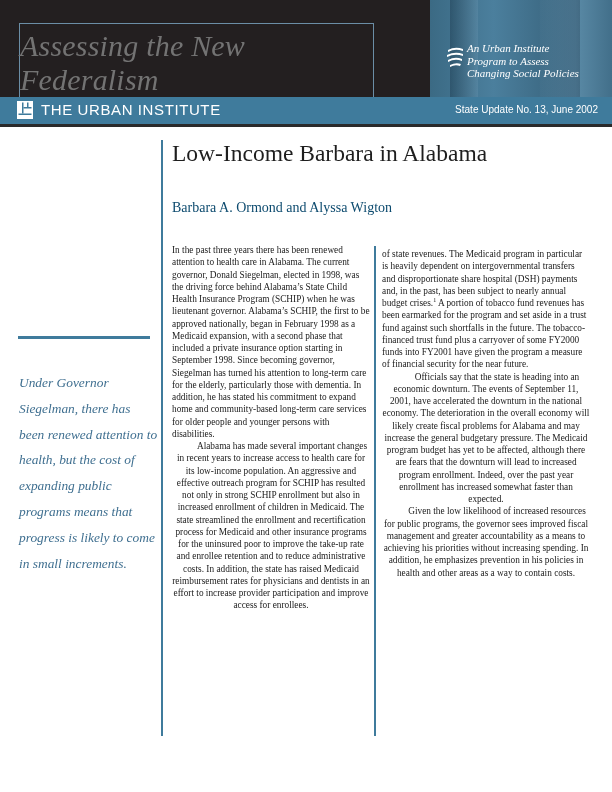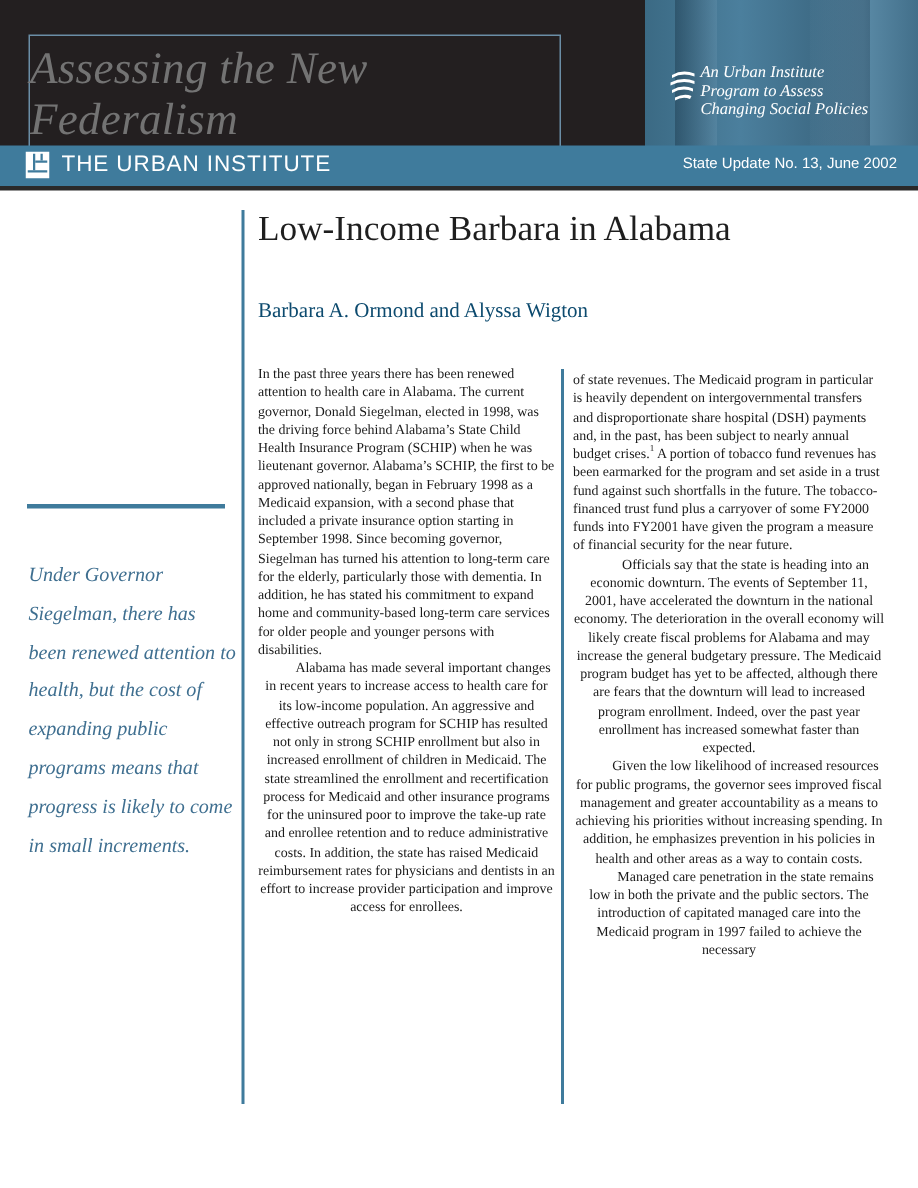--- a/index.html
+++ b/index.html
@@ -152,14 +152,13 @@
 
 <div class="col col-left">
   <p>In the past three years there has been renewed attention to health care in Alabama. The current governor, Donald Siegelman, elected in 1998, was the driving force behind Alabama’s State Child Health Insurance Program (SCHIP) when he was lieutenant governor. Alabama’s SCHIP, the first to be approved nationally, began in February 1998 as a Medicaid expansion, with a second phase that included a private insurance option starting in September 1998. Since becoming governor, Siegelman has turned his attention to long-term care for the elderly, particularly those with dementia. In addition, he has stated his commitment to expand home and community-based long-term care services for older people and younger persons with disabilities.</p>
   <p class="indent">Alabama has made several important changes in recent years to increase access to health care for its low-income population. An aggressive and effective outreach program for SCHIP has resulted not only in strong SCHIP enrollment but also in increased enrollment of children in Medicaid. The state streamlined the enrollment and recertification process for Medicaid and other insurance programs for the uninsured poor to improve the take-up rate and enrollee retention and to reduce administrative costs. In addition, the state has raised Medicaid reimbursement rates for physicians and dentists in an effort to increase provider participation and improve access for enrollees.</p>
 </div>
 
 <div class="col col-right">
   <p><span>of state revenues. The Medicaid program in particular is heavily dependent on intergovernmental transfers and disproportionate share hospital (DSH) payments and, in the past, has been subject to nearly annual budget crises.</span><sup>1</sup><span> A portion of tobacco fund revenues has been earmarked for the program and set aside in a trust fund against such shortfalls in the future. The tobacco-financed trust fund plus a carryover of some FY2000 funds into FY2001 have given the program a measure of financial security for the near future.</span></p>
   <p class="indent">Officials say that the state is heading into an economic downturn. The events of September 11, 2001, have accelerated the downturn in the national economy. The deterioration in the overall economy will likely create fiscal problems for Alabama and may increase the general budgetary pressure. The Medicaid program budget has yet to be affected, although there are fears that the downturn will lead to increased program enrollment. Indeed, over the past year enrollment has increased somewhat faster than expected.</p>
   <p class="indent">Given the low likelihood of increased resources for public programs, the governor sees improved fiscal management and greater accountability as a means to achieving his priorities without increasing spending. In addition, he emphasizes prevention in his policies in health and other areas as a way to contain costs.</p>
-  <p class="indent">Managed care penetration in the state remains low in both the private and the public sectors. The introduction of capitated managed care into the Medicaid program in 1997 failed to achieve the necessary</p>
 </div>
 
 </body></html>

